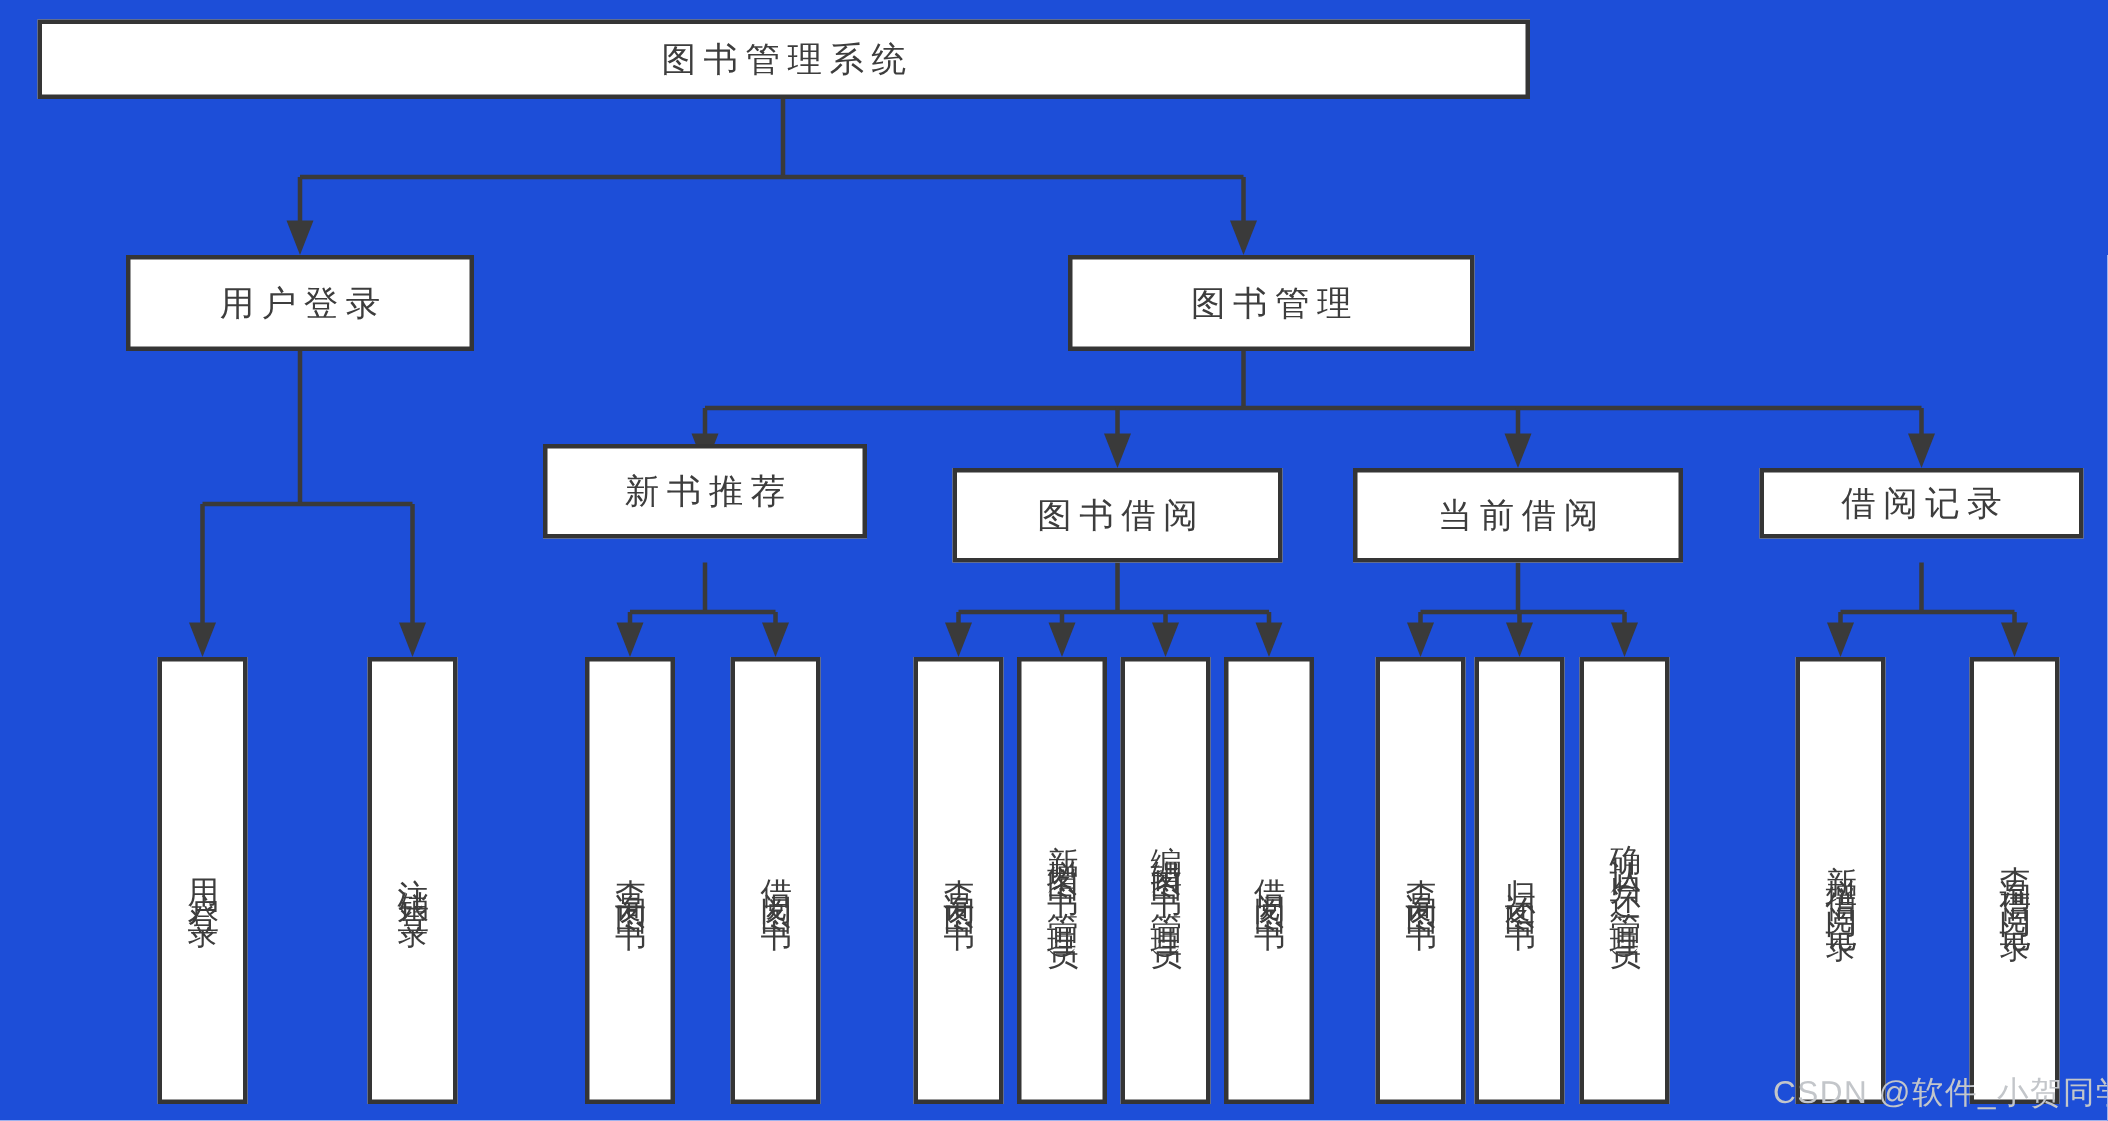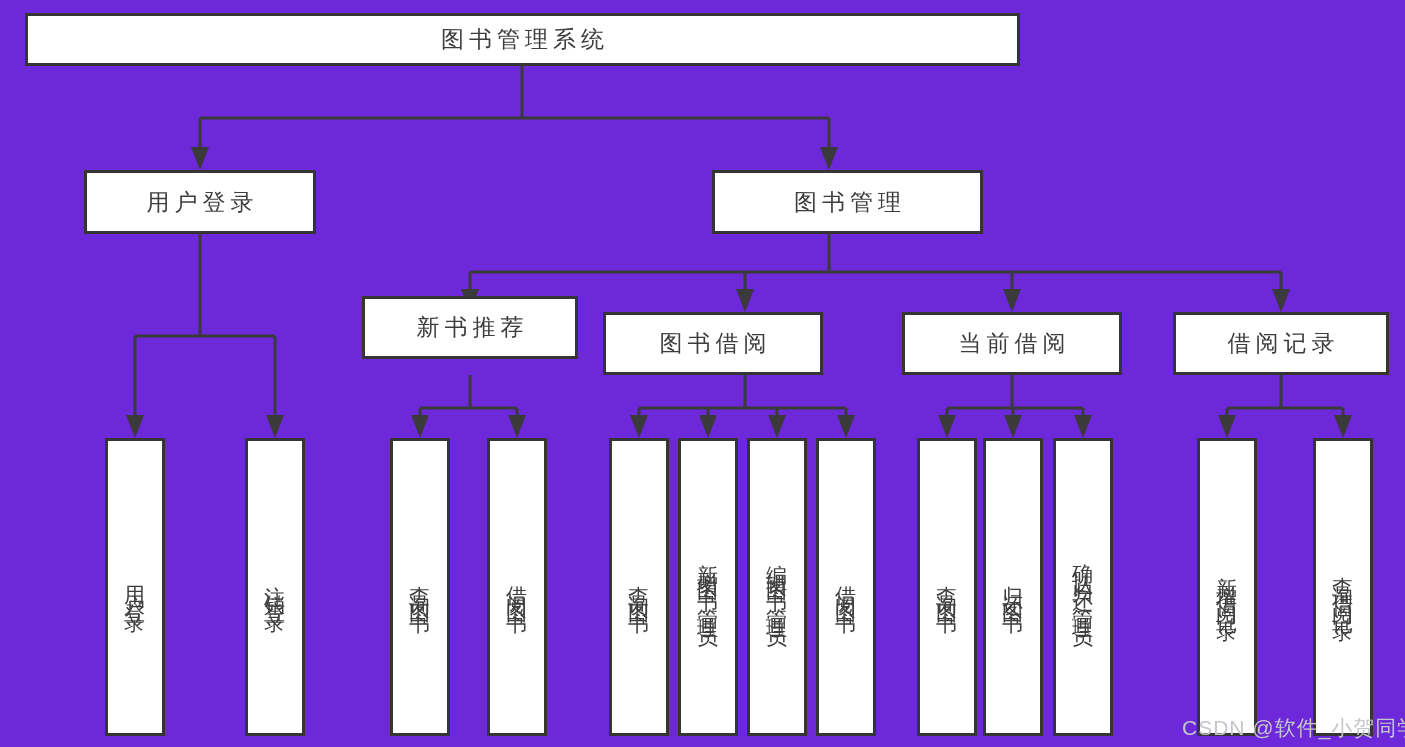--- a/index.html
+++ b/index.html
@@ -1,20 +1,20 @@
 <!DOCTYPE html>
 <html><head>
 <meta charset="utf-8">
 <style>
   html, body { margin: 0; padding: 0; background: #ffffff; }
   .stage {
     position: relative;
     width: 1405px;
     height: 747px;
-    background: #6d28d9;
+    background: #1d4ed8;
     overflow: hidden;
     font-family: "Liberation Sans", "DejaVu Sans", sans-serif;
     color: #3a3a3a;
   }
   .connectors {
     position: absolute;
     left: 0; top: 0;
     width: 1405px; height: 747px;
   }
   .box {
@@ -41,23 +41,23 @@
     letter-spacing: 9px;
     line-height: 1;
     color: #3d3d3d;
     white-space: nowrap;
   }
   
   .b-root   { left: 25px;   top: 13px;  width: 995px; height: 53px; }
   .b-login  { left: 84px;   top: 170px; width: 232px; height: 64px; }
   .b-mgmt   { left: 712px;  top: 170px; width: 271px; height: 64px; }
   .b-newrec { left: 362px;  top: 296px; width: 216px; height: 63px; }
-  .b-borrow { left: 603px;  top: 312px; width: 220px; height: 63px; }
+  .b-borrow { left: 635px;  top: 312px; width: 220px; height: 63px; }
   .b-cur    { left: 902px;  top: 312px; width: 220px; height: 63px; }
-  .b-rec    { left: 1173px; top: 312px; width: 216px; height: 63px; }
+  .b-rec    { left: 1173px; top: 312px; width: 216px; height: 47px; }
   .leaf { top: 438px; width: 60px; height: 298px; }
   .l1  { left: 105px; }
   .l2  { left: 245px; }
   .l3  { left: 390px; }
   .l4  { left: 487px; }
   .l5  { left: 609px; }
   .l6  { left: 678px; }
   .l7  { left: 747px; }
   .l8  { left: 816px; }
   .l9  { left: 917px; }

